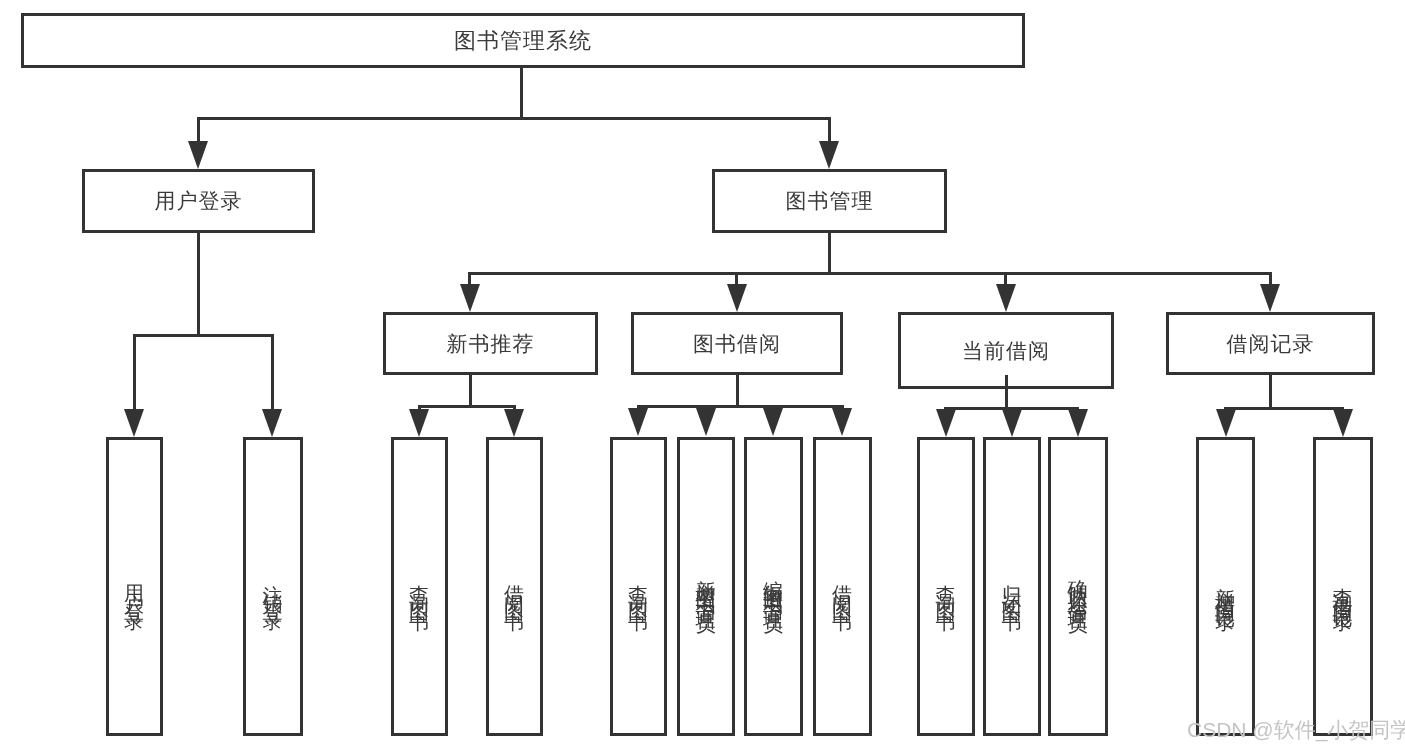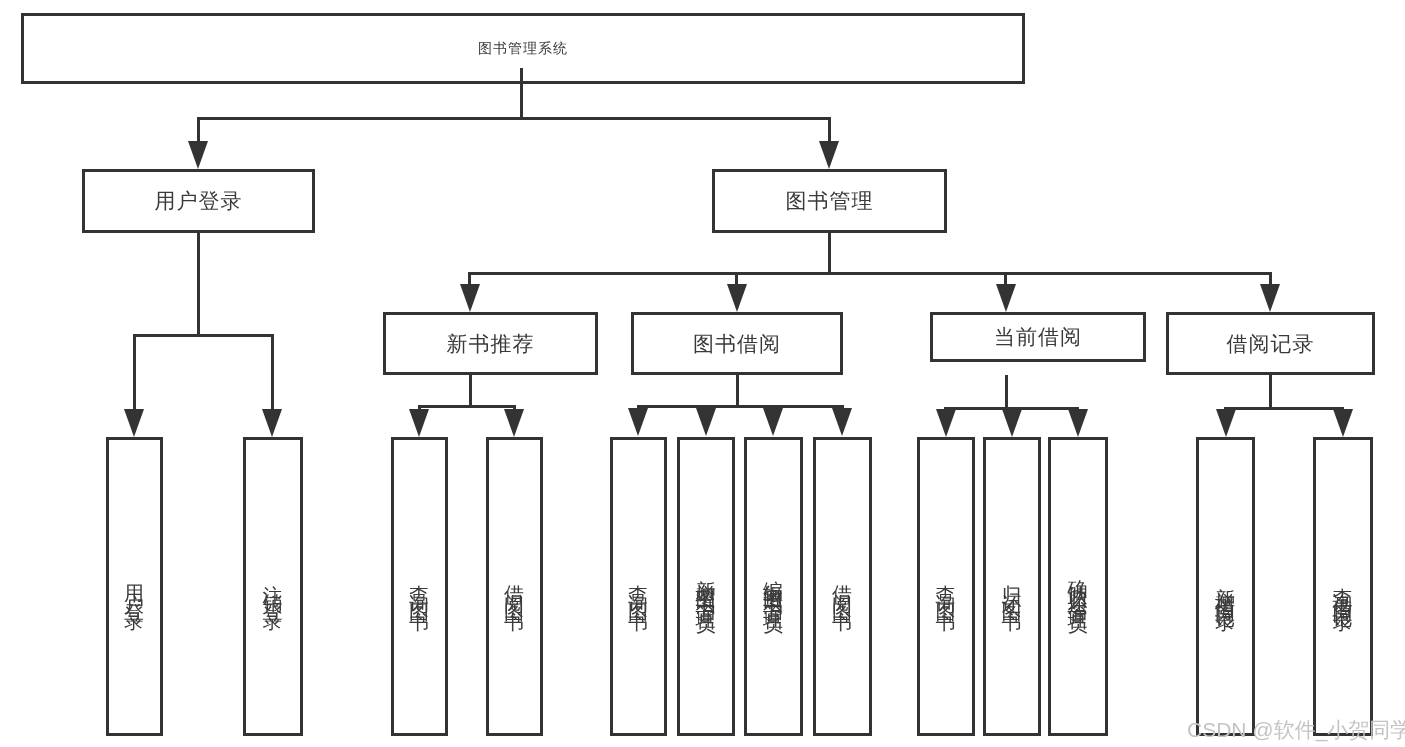--- a/index.html
+++ b/index.html
@@ -40,21 +40,21 @@
     color:#c4c4c4;
     font-size:21px;
     white-space:nowrap;
   }
 </style>
 </head>
 <body>
 
 <div id="canvas">
 
-  <div class="box hlabel" style="left:21px;top:13px;width:1004px;height:71px;font-size:14px;">
+  <div class="box hlabel" style="left:21px;top:13px;width:1004px;height:55px;font-size:22px;">
     <span>图书管理系统</span>
   </div>
 
   <div class="line" style="left:520px;top:68px;width:3px;height:51px;"></div>
   <div class="line" style="left:197px;top:117px;width:634px;height:3px;"></div>
   <div class="line" style="left:197px;top:117px;width:3px;height:28px;"></div>
   <div class="arrowhead" style="left:188px;top:141px;"></div>
   <div class="line" style="left:828px;top:117px;width:3px;height:28px;"></div>
   <div class="arrowhead" style="left:819px;top:141px;"></div>
 
@@ -82,21 +82,21 @@
   <div class="arrowhead" style="left:996px;top:284px;"></div>
   <div class="line" style="left:1269px;top:272px;width:3px;height:14px;"></div>
   <div class="arrowhead" style="left:1260px;top:284px;"></div>
 
   <div class="box hlabel" style="left:383px;top:312px;width:215px;height:63px;">
     <span>新书推荐</span>
   </div>
   <div class="box hlabel" style="left:631px;top:312px;width:212px;height:63px;">
     <span>图书借阅</span>
   </div>
-  <div class="box hlabel" style="left:898px;top:312px;width:216px;height:50px;margin-left:32px;">
+  <div class="box hlabel" style="left:898px;top:312px;width:216px;height:77px;">
     <span>当前借阅</span>
   </div>
   <div class="box hlabel" style="left:1166px;top:312px;width:209px;height:63px;justify-content:center;">
     <span>借阅记录</span>
   </div>
 
   <div class="line" style="left:469px;top:375px;width:3px;height:32px;"></div>
   <div class="line" style="left:418px;top:405px;width:98px;height:3px;"></div>
   <div class="line" style="left:418px;top:405px;width:3px;height:8px;"></div>
   <div class="arrowhead" style="left:409px;top:409px;"></div>

